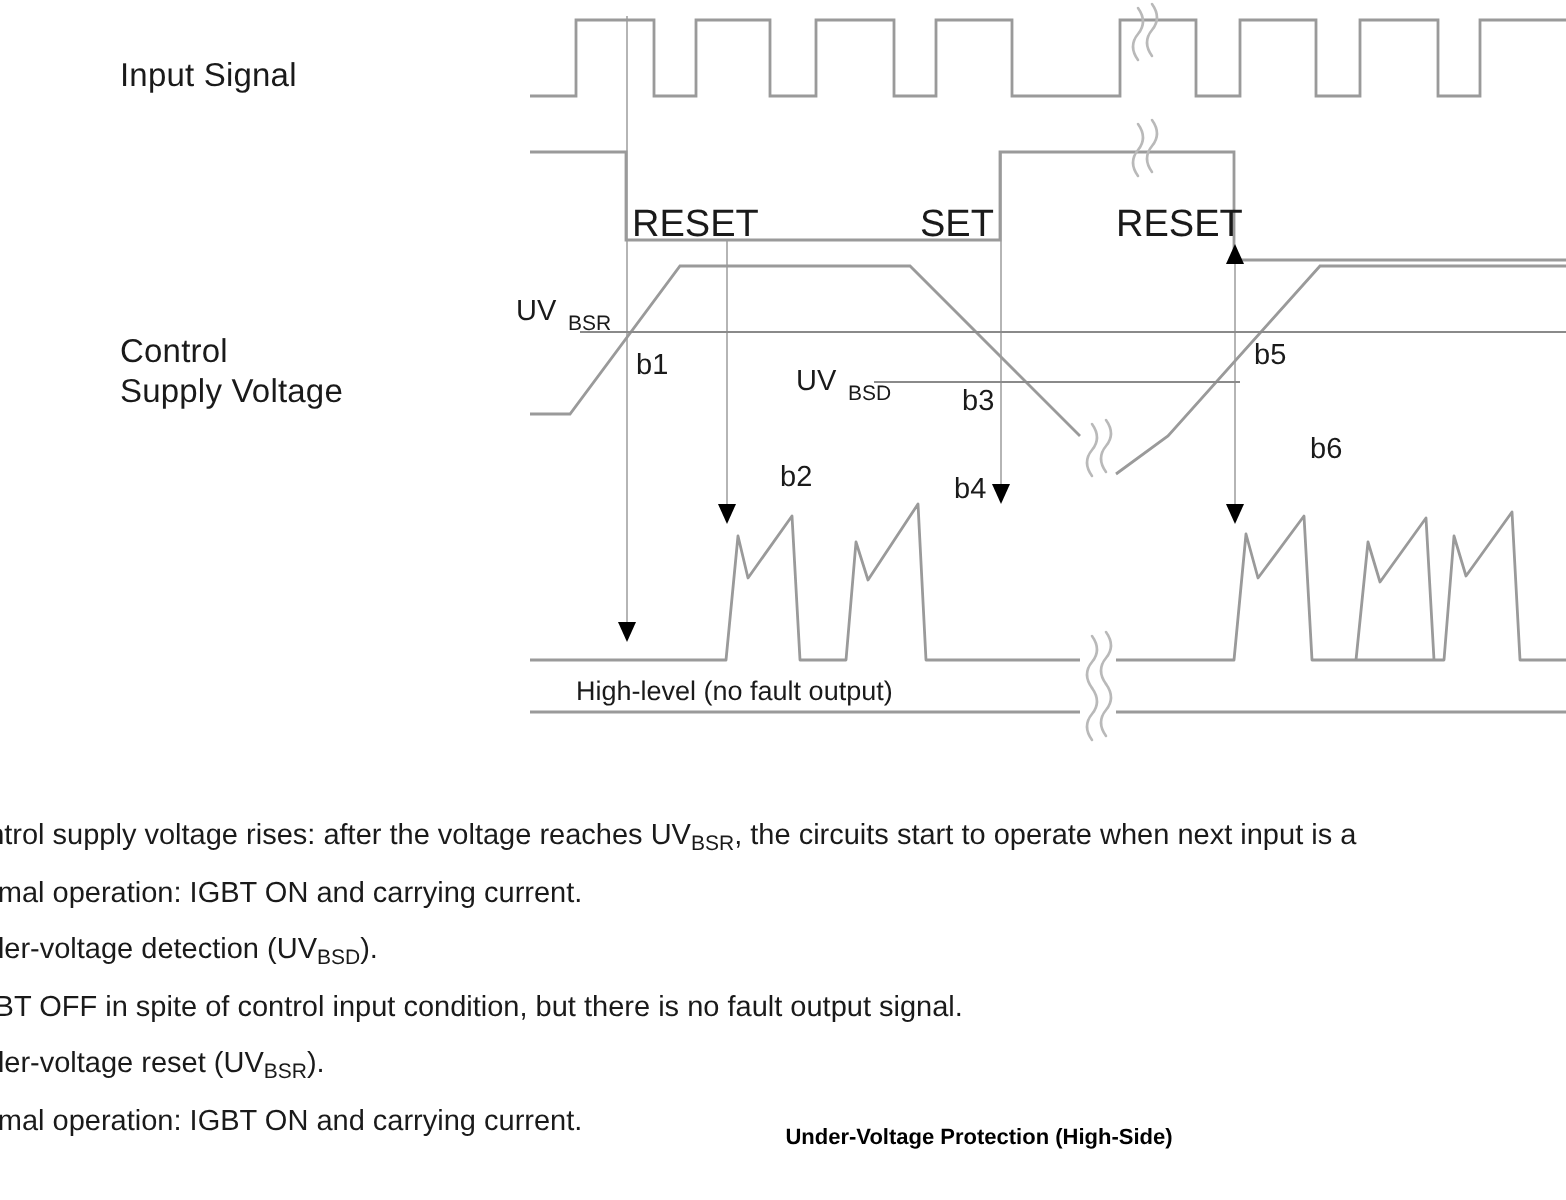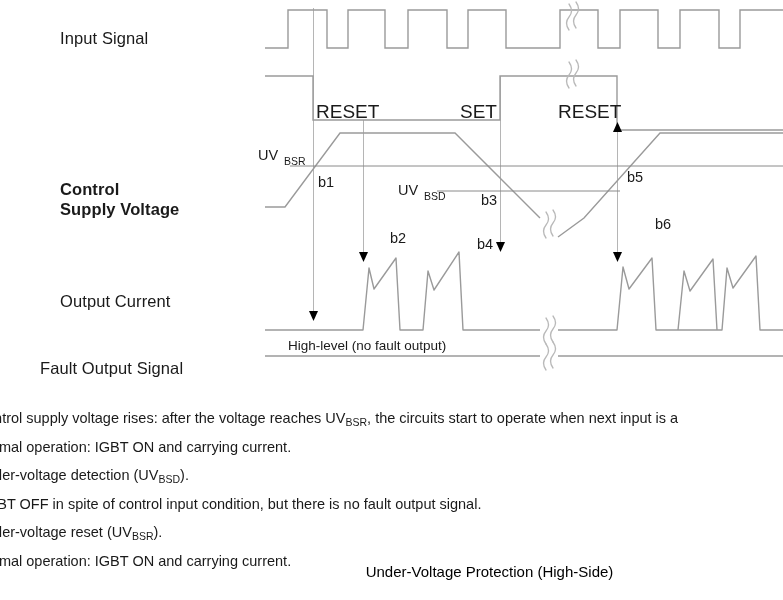--- a/index.html
+++ b/index.html
@@ -57,41 +57,39 @@
     position: relative;
     top: 3px;
   }
 
   #fig-title {
     position: absolute;
     left: 0;
     top: 563px;
     width: 783px;
     text-align: center;
-    font-size: 15px;
-    font-weight: normal;
+    font-size: 11px;
+    font-weight: bold;
     color: #000000;
   }
   
   #fig-title span { position: relative; left: 98px; }
 </style>
 </head>
 <body>
 
 <div id="diagram">
 
   <div class="row-label" style="left:60px; top:28px; width:190px;">Input Signal</div>
 
 
-  <div class="row-label" style="left:60px; top:179px; width:190px;font-weight:bold;">Control
+  <div class="row-label" style="left:60px; top:166px; width:190px;">Control
 Supply Voltage</div>
 
-  <div class="row-label" style="left:60px; top:291px; width:190px;">Output Current</div>
 
-  <div class="row-label" style="left:40px; top:358px; width:210px;">Fault Output Signal</div>
 
   <svg width="783" height="392" viewBox="0 0 783 392">
 
     <g stroke="#b5b5b5" stroke-width="1" fill="none">
       <line x1="313.5" y1="8" x2="313.5" y2="318"></line>
       <line x1="363.5" y1="120" x2="363.5" y2="258"></line>
       <line x1="500.5" y1="76" x2="500.5" y2="248"></line>
       <line x1="617.5" y1="128" x2="617.5" y2="258"></line>
     </g>
 

